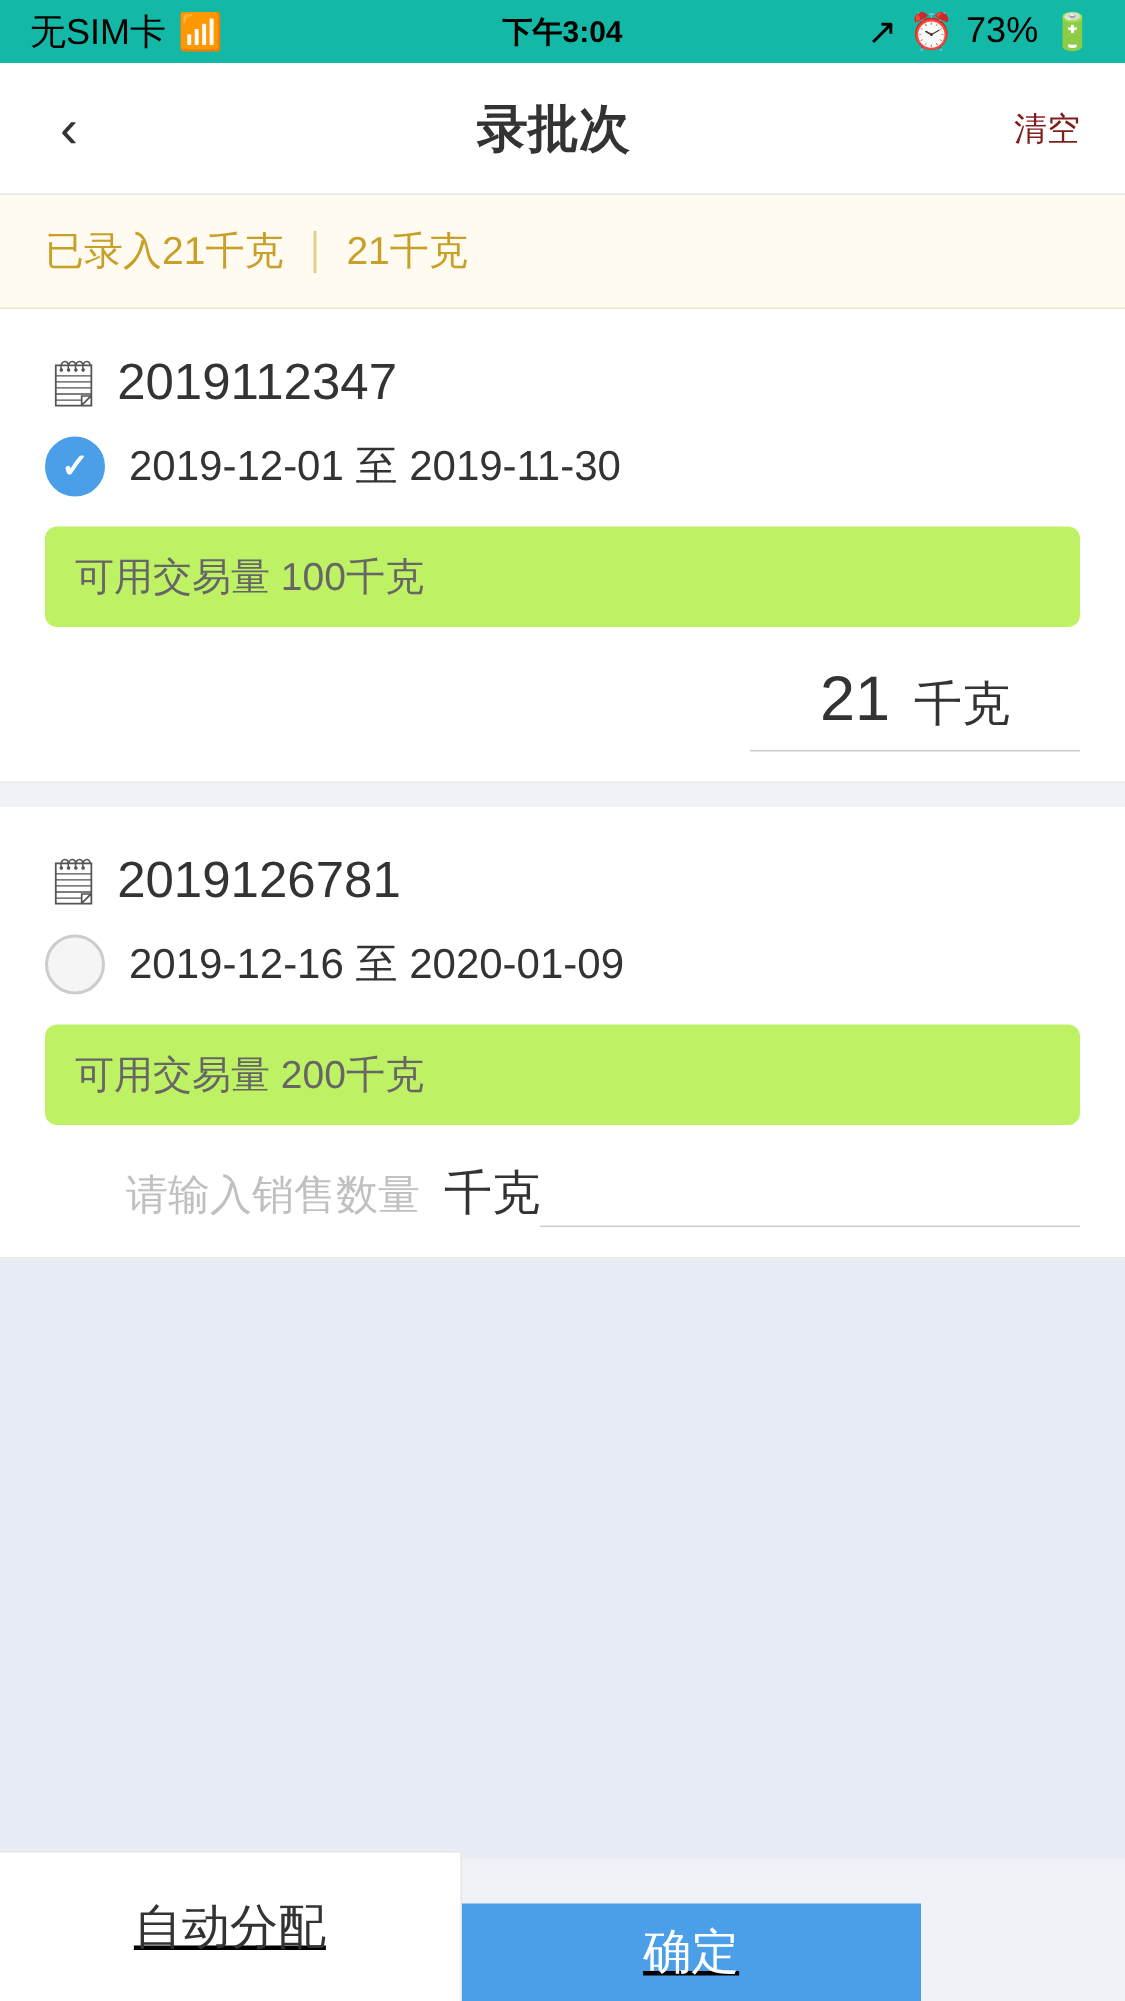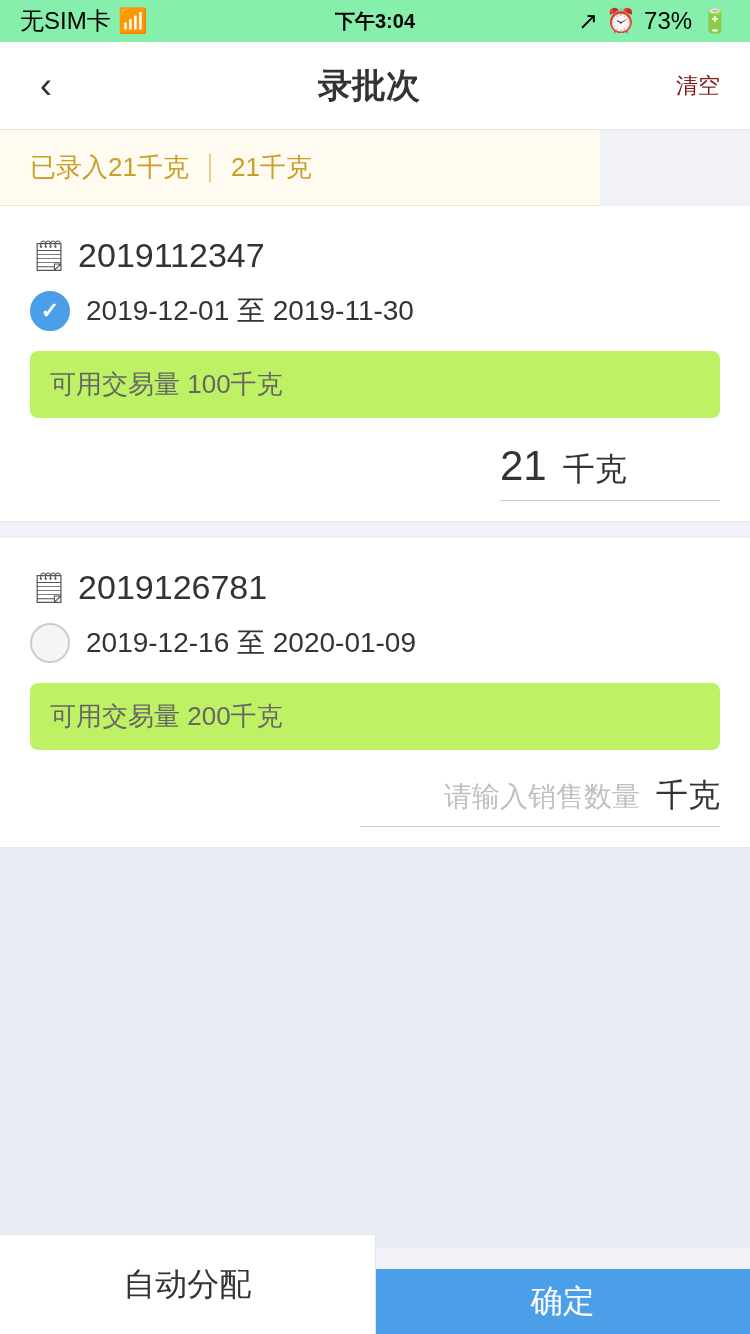--- a/index.html
+++ b/index.html
@@ -9,21 +9,21 @@
       min-height: 1334px;
       font-family: -apple-system, 'PingFang SC', 'Helvetica Neue', Arial, sans-serif;
       background: #f0f2f7;
       overflow-x: hidden;
     }
 
     
     .status-bar {
       width: 750px;
       height: 42px;
-      background: #86efac;
+      background: #14b8a6;
       display: flex;
       align-items: center;
       justify-content: space-between;
       padding: 0 20px;
       font-size: 24px;
       gap: 15px;
     }
     .status-left {
       display: flex;
       align-items: center;
@@ -70,21 +70,21 @@
       color: #333;
     }
     .nav-clear {
       font-size: 22px;
       color: #7f1d1d;
       cursor: pointer;
     }
 
     
     .info-banner {
-      width: 600px;
+      width: 750px;
       background: #fffbf0;
       padding: 20px 30px;
       display: flex;
       align-items: center;
       gap: 20px;
       border-bottom: 1px solid #f0e8c8;
     }
     .info-text {
       font-size: 26px;
       color: #c8a028;
@@ -210,26 +210,27 @@
     
     .empty-area {
       width: 750px;
       flex: 1;
       background: #e8ecf4;
       min-height: 400px;
     }
 
     
     .bottom-bar {
-      width: 750px;
+      width: 614px;
       height: 100px;
       display: flex;
       position: fixed;
       bottom: 0;
       left: 0;
+      text-decoration: underline;
     }
     .btn-auto {
       flex: 1;
       background: #fff;
       border: none;
       font-size: 32px;
       color: #333;
       cursor: pointer;
       border-top: 1px solid #e5e5e5;
       border-right: 1px solid #e5e5e5;
@@ -288,21 +289,21 @@
       <div class="batch-date-row">
         <div class="radio-circle checked">
           <span class="radio-check">✓</span>
         </div>
         <span class="batch-date">2019-12-01 至 2019-11-30</span>
       </div>
       <div class="available-qty">可用交易量 100千克</div>
     </div>
 
     <div class="amount-row">
-      <div style="position:relative; display:flex; flex-direction:column; align-items:flex-start;">
+      <div style="position:relative; display:flex; flex-direction:column; align-items:center;">
         <div style="display:flex; align-items:baseline; gap:16px;">
           <span class="amount-number">21</span>
           <span class="amount-unit">千克</span>
         </div>
         <div style="width:220px; height:1px; background:#ccc; margin-top:8px;"></div>
       </div>
     </div>
   </div>
 
   <div class="section-divider"></div>
@@ -316,21 +317,21 @@
       <div class="batch-date-row">
         <div class="radio-circle">
           
         </div>
         <span class="batch-date">2019-12-16 至 2020-01-09</span>
       </div>
       <div class="available-qty">可用交易量 200千克</div>
     </div>
 
     <div class="input-row">
-      <div style="position:relative; display:flex; flex-direction:column; align-items:flex-end;">
+      <div style="position:relative; display:flex; flex-direction:row; align-items:flex-end;">
         <div style="display:flex; align-items:baseline; gap:16px;">
           <span class="input-placeholder">请输入销售数量</span>
           <span class="input-unit">千克</span>
         </div>
         <div style="width:360px; height:1px; background:#ccc; margin-top:8px;"></div>
       </div>
     </div>
   </div>
 
   <div class="empty-area"></div>

